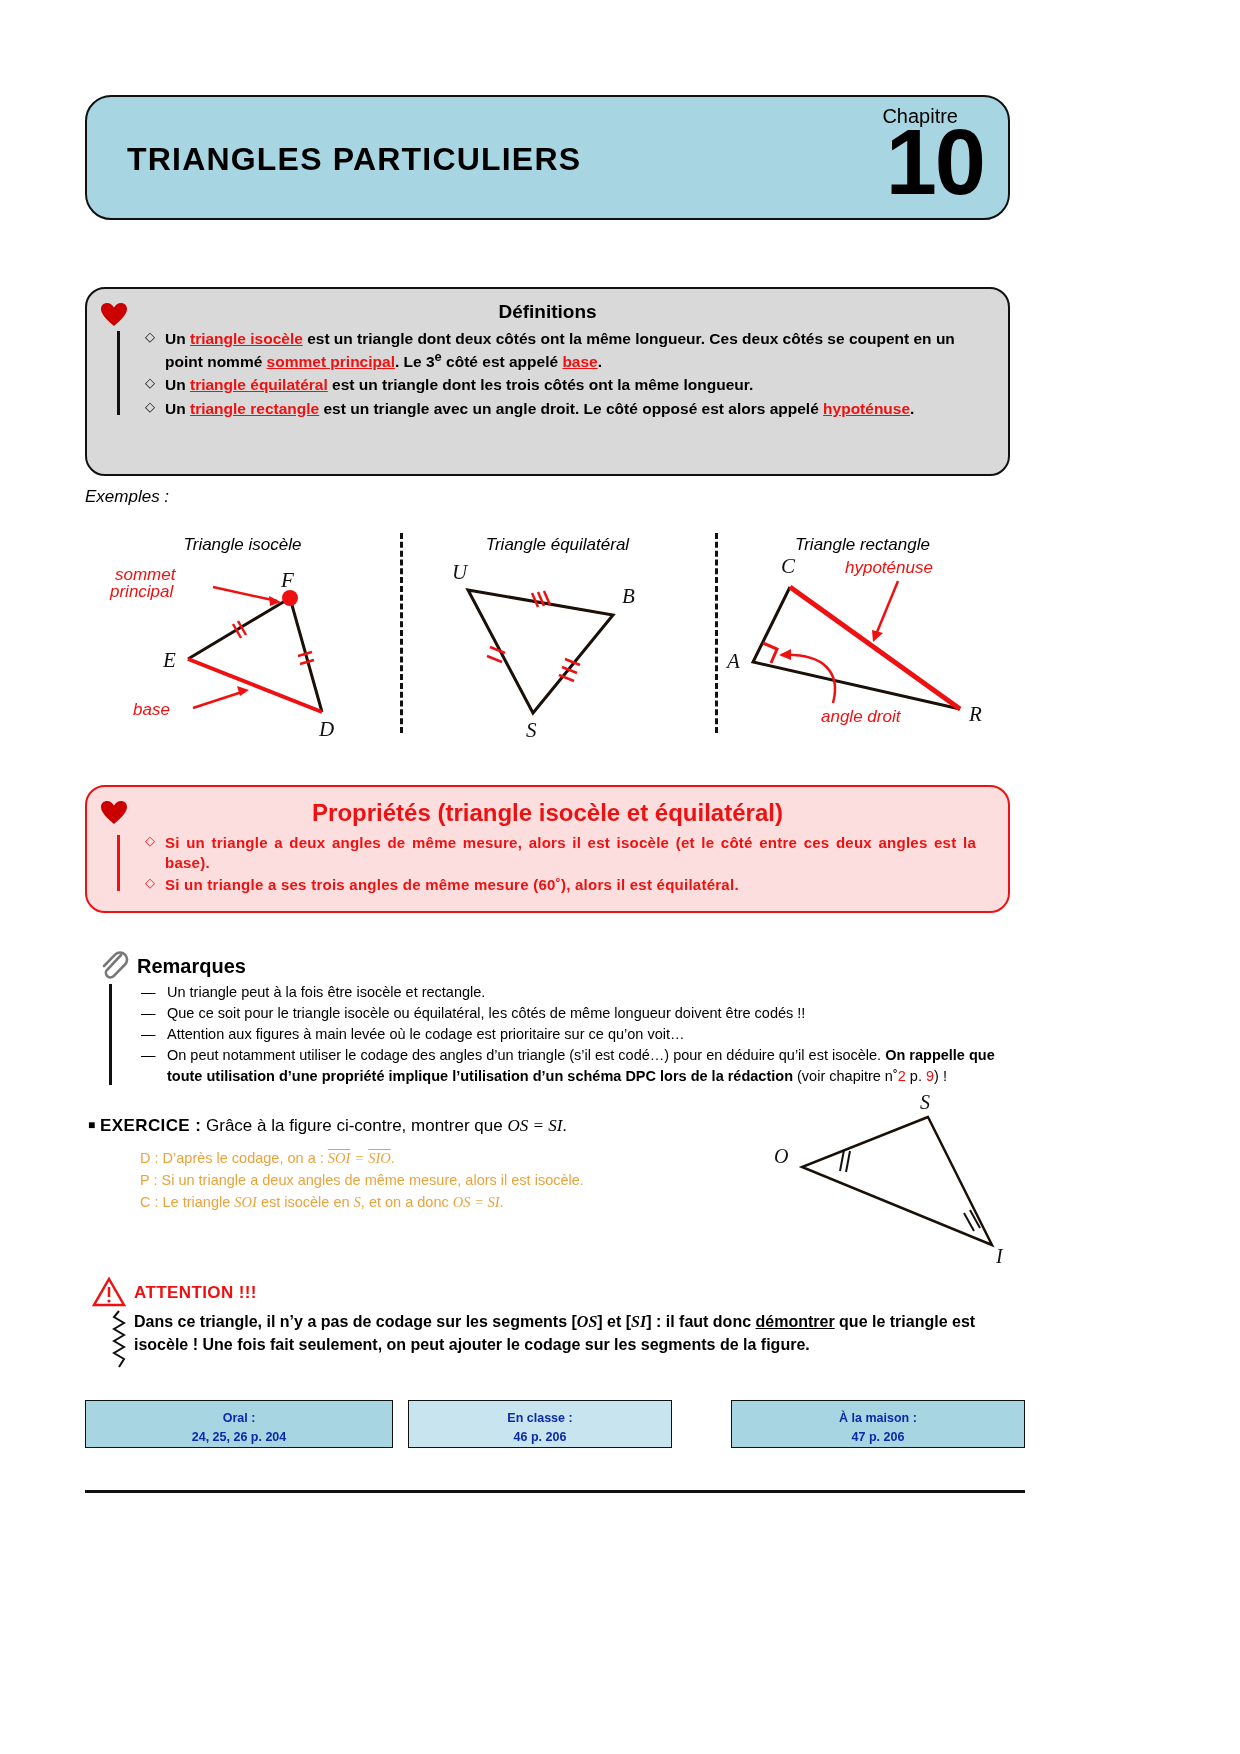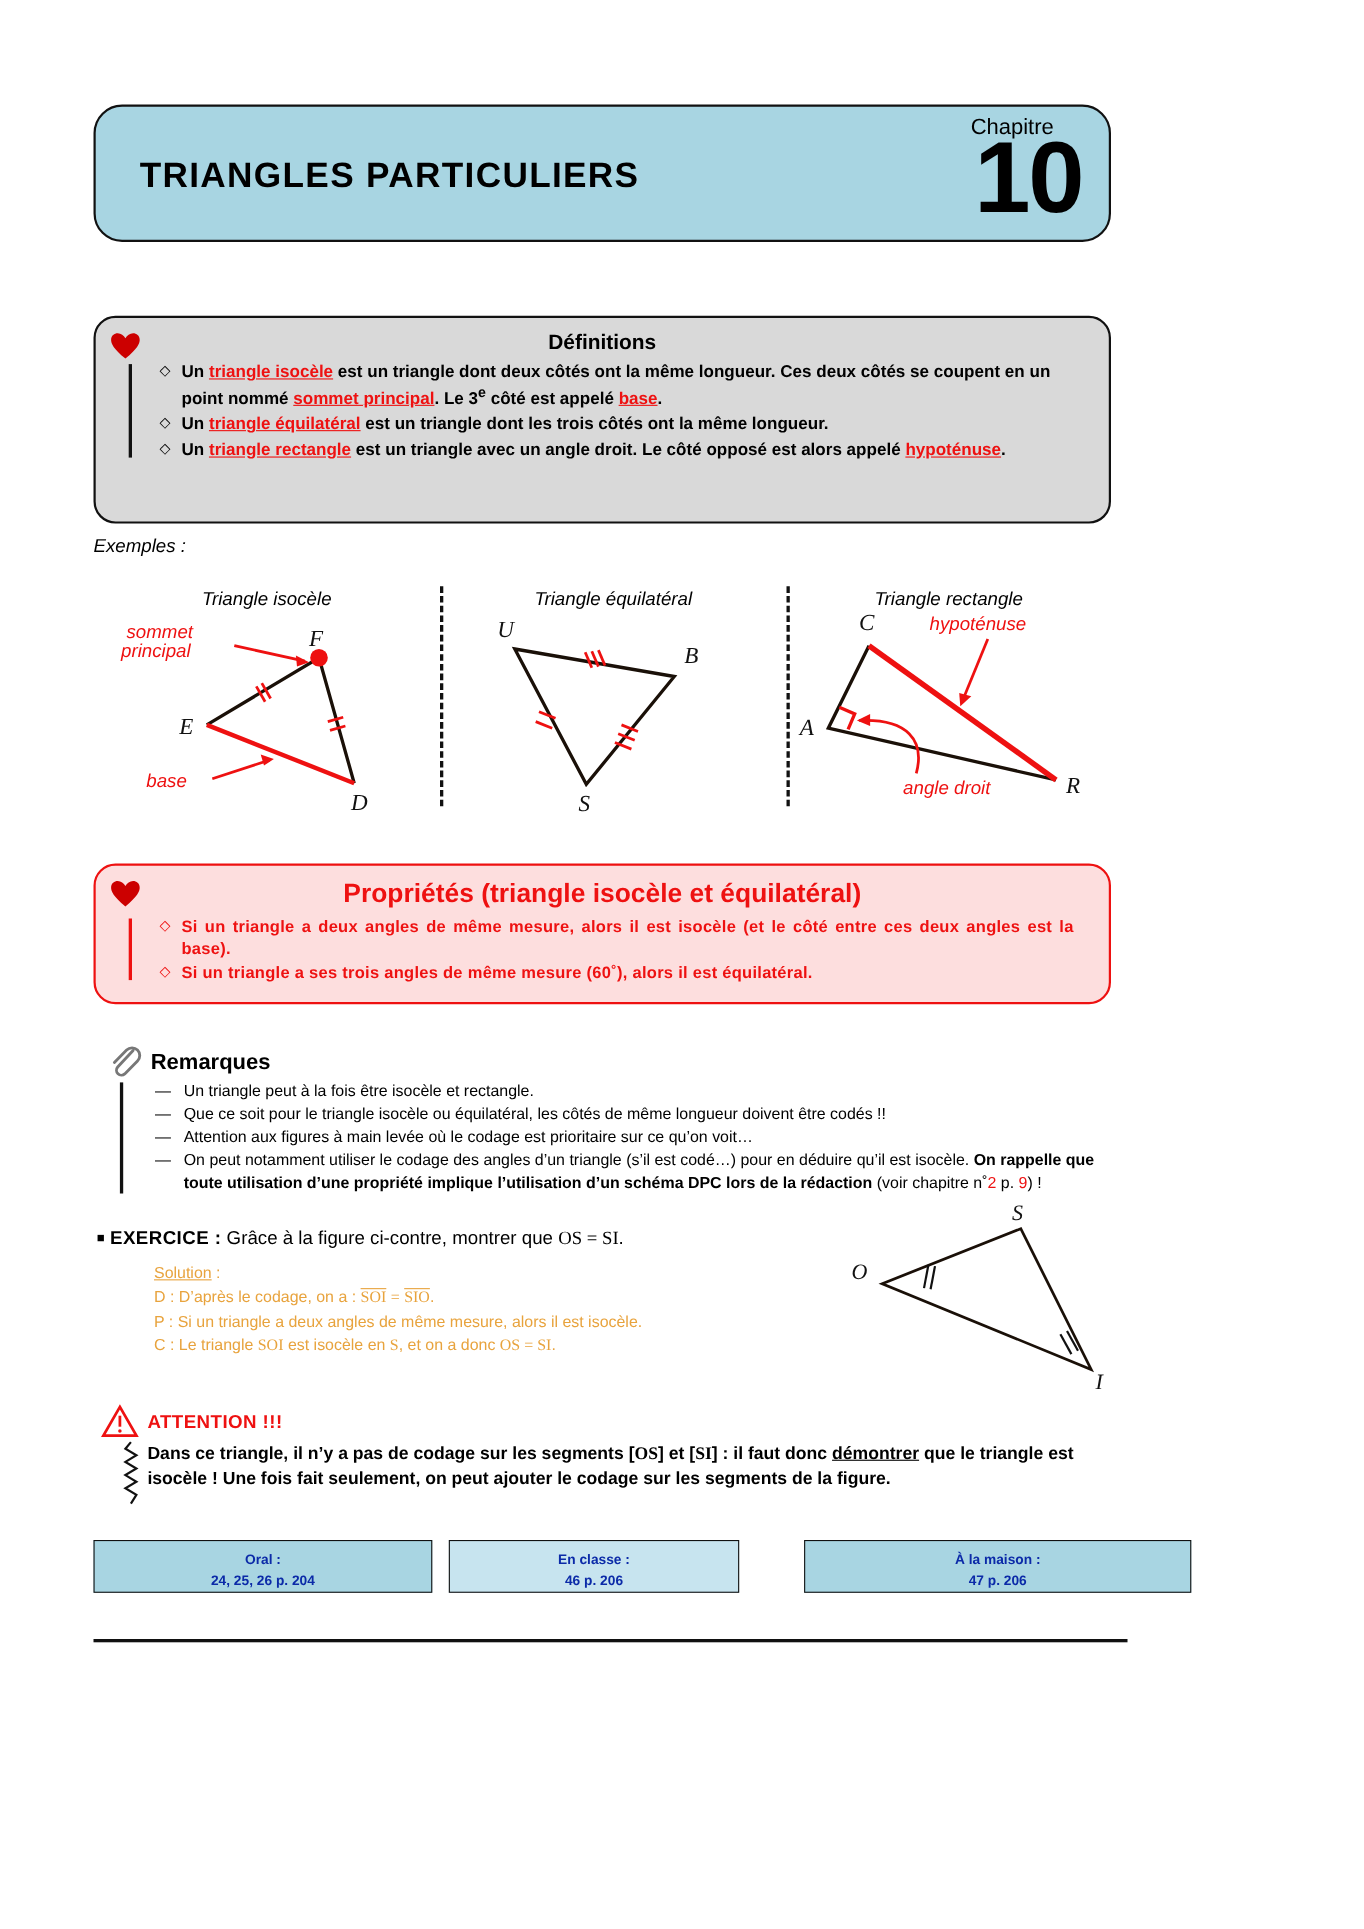--- a/index.html
+++ b/index.html
@@ -96,21 +96,21 @@
     position:relative; padding-left:30px; font-size:14.5px; line-height:1.45;
   }
   .rem-item .dash{ position:absolute; left:4px; top:0; }
   .red{ color:#ee1111; }
 
   
   .exercice{ position:absolute; left:88px; top:1116px; width:700px; }
   .ex-head{ font-size:17px; }
   .ex-head .sq{ font-size:12px; vertical-align:2px; }
   .ex-head .lbl{ font-weight:bold; letter-spacing:.4px; }
-  .mathit{ font-family:"Liberation Serif", serif; }
+  .mathit{ font-family:"Liberation Serif", serif; font-style:italic; }
   .solution{
     margin-top:12px; margin-left:52px; color:#e8a33d; font-size:14.5px; line-height:1.5;
   }
   .solution .sol-title{ text-decoration:underline; }
 
   
   .attention{ position:absolute; left:90px; top:1283px; width:930px; }
   .att-head{ position:relative; padding-left:44px; color:#ee1111; font-weight:bold; font-size:17px; letter-spacing:.4px; }
   .warn-icon{ position:absolute; left:2px; top:-6px; width:34px; height:30px; }
   .att-body{ position:relative; padding-left:44px; margin-top:8px; font-size:16px; font-weight:bold; line-height:1.42; }
@@ -118,21 +118,21 @@
 
   
   .task-row{ position:absolute; left:85px; top:1400px; width:940px; height:48px; }
   .task{
     position:absolute; top:0; height:48px; border:1px solid #111;
     background:#a8d5e2; text-align:center; color:#0b2aa8;
     font-size:12.5px; font-weight:bold; padding-top:8px; line-height:1.5;
   }
   .task.t1{ left:0; width:308px; }
   .task.t2{ left:323px; width:264px; background:#c7e4ef;}
-  .task.t3{ left:646px; width:352px; }
+  .task.t3{ left:646px; width:294px; }
 
   .footline{ position:absolute; left:85px; top:1490px; width:940px; border-top:3px solid #111; }
 
   svg{ display:block; overflow:visible; }
 </style>
 </head>
 <body>
 
 <div class="page">
 
@@ -311,21 +311,20 @@
   </div>
 
   <div class="exercice">
     <div class="ex-head">
       <span class="sq">■</span>
       <span class="lbl">EXERCICE :</span>
       <span>Grâce à la figure ci-contre, montrer que </span><span class="mathit">OS = SI</span><span>.</span>
     </div>
 
     <div class="solution">
-      <div><span class="sol-title">Solution</span><span> :</span></div>
       <div>D : D’après le codage, on a&nbsp;: <span class="mathit" style="text-decoration:overline">SOI</span> <span class="mathit">=</span> <span class="mathit" style="text-decoration:overline">SIO</span>.</div>
       <div>P : Si un triangle a deux angles de même mesure, alors il est isocèle.</div>
       <div>C : Le triangle <span class="mathit">SOI</span> est isocèle en <span class="mathit">S</span>, et on a donc <span class="mathit">OS = SI</span>.</div>
     </div>
   </div>
 
   <div style="position:absolute; left:760px; top:1095px; width:270px; height:170px;">
     <svg width="270" height="170" viewBox="0 0 270 170">
       <polygon points="168,22 42,72 232,150" fill="none" stroke="#1a1008" stroke-width="2.5"></polygon>
 

